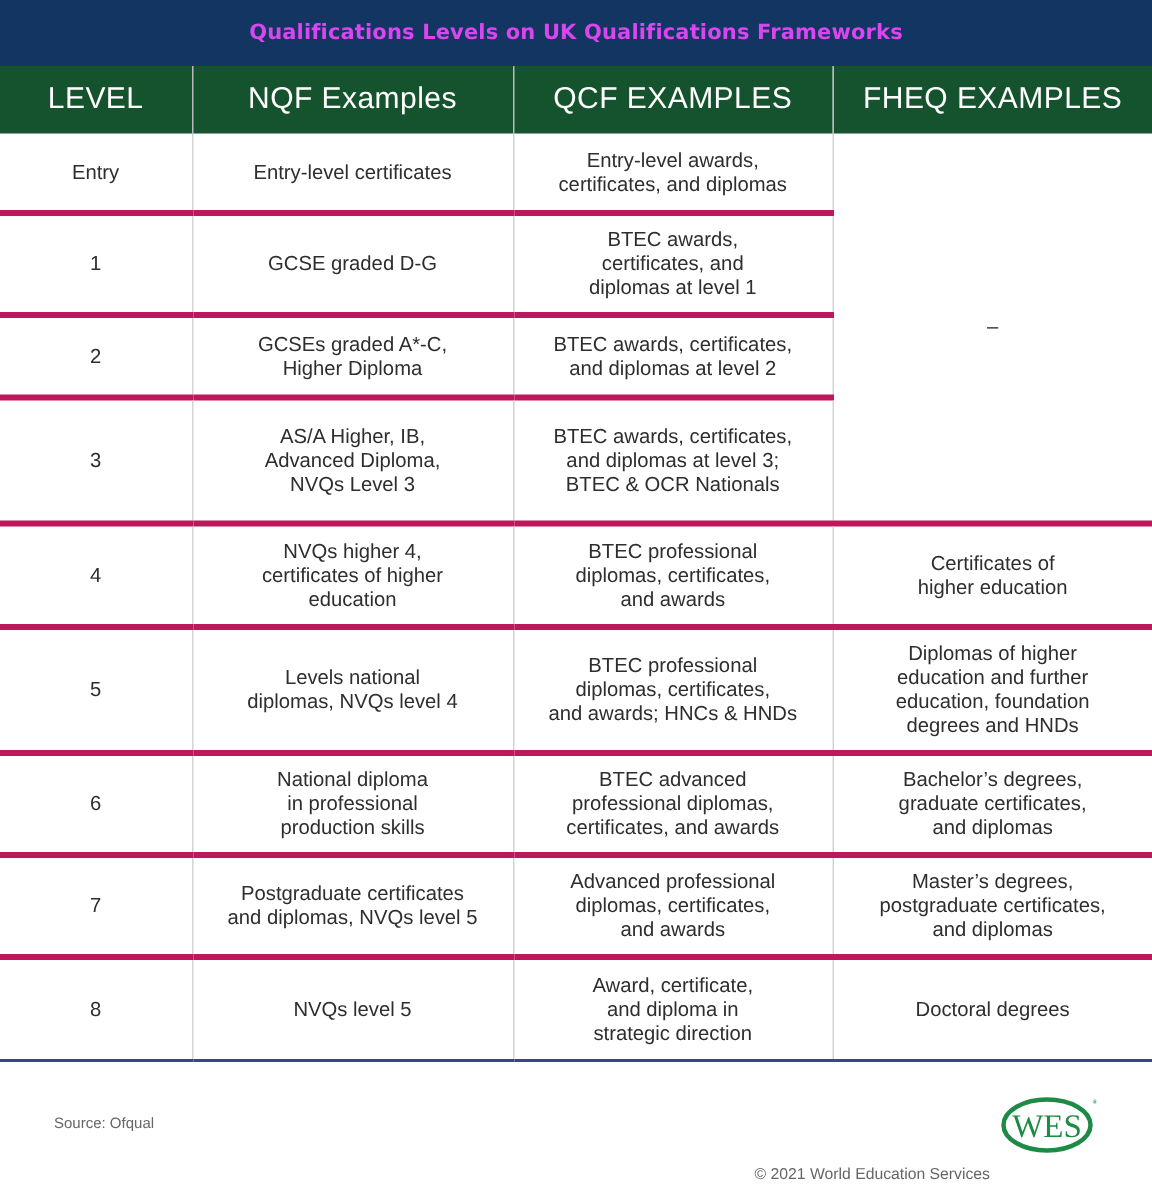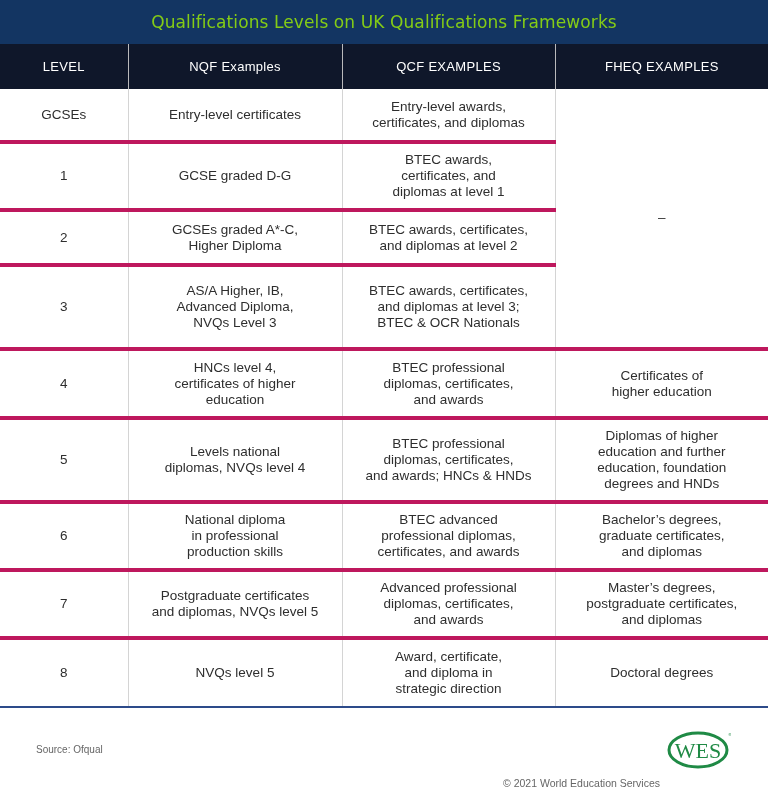--- a/index.html
+++ b/index.html
@@ -1,34 +1,34 @@
 <!DOCTYPE html>
 <html><head>
 <meta charset="utf-8">
 <style>
   * { box-sizing: border-box; margin: 0; padding: 0; }
   html, body { width: 768px; height: 791px; background: #ffffff; overflow: hidden; }
   body { font-family: "Liberation Sans", "DejaVu Sans", sans-serif; color: #2b2b2b; position: relative; }
   .title-bar {
     position: absolute; left: 0; top: 0; width: 768px; height: 44px;
-    background: #133562; color: #84cc16;
+    background: #133562; color: #d946ef;
     display: flex; align-items: center; justify-content: center;
-    font-family: "DejaVu Sans", sans-serif; font-weight: normal; font-size: 17px; letter-spacing: 0.1px;
+    font-family: "DejaVu Sans", sans-serif; font-weight: bold; font-size: 14px; letter-spacing: 0.1px;
   }
   table.grid {
     position: absolute; left: 0; top: 44px; width: 768px;
     border-collapse: collapse; table-layout: fixed;
   }
   table.grid col.c0 { width: 128px; }
   table.grid col.c1 { width: 214px; }
   table.grid col.c2 { width: 213px; }
   table.grid col.c3 { width: 213px; }
   thead th {
-    background: #0f172a; color: #ffffff; height: 45px;
-    font-weight: normal; font-size: 13px; letter-spacing: 0.3px;
+    background: #14532d; color: #ffffff; height: 45px;
+    font-weight: normal; font-size: 20px; letter-spacing: 0.3px;
     border-left: 1px solid #b9b9bb; text-align: center; vertical-align: middle;
   }
   thead th:first-child { border-left: none; }
   tbody td {
     border-top: 4px solid #be185d; border-left: 1px solid #d4d4d4;
     text-align: center; vertical-align: middle;
     font-size: 13.5px; line-height: 16px; color: #2e2e2e; padding: 0 10px;
   }
   tbody td:first-child { border-left: none; }
   tbody tr:first-child td { border-top: none; }
@@ -61,21 +61,21 @@
   <thead>
     <tr>
       <th>LEVEL</th>
       <th>NQF Examples</th>
       <th>QCF EXAMPLES</th>
       <th>FHEQ EXAMPLES</th>
     </tr>
   </thead>
   <tbody>
     <tr style="height:53px">
-      <td>GCSEs</td>
+      <td>Entry</td>
       <td>
           <span class="ln">Entry-level certificates</span>
         </td>
       <td>
           <span class="ln">Entry-level awards,</span>
           <span class="ln">certificates, and diplomas</span>
         </td>
       <td rowspan="4">–</td>
     </tr>
     <tr style="height:68px">
@@ -109,21 +109,21 @@
         </td>
       <td>
           <span class="ln">BTEC awards, certificates,</span>
           <span class="ln">and diplomas at level 3;</span>
           <span class="ln">BTEC &amp; OCR Nationals</span>
         </td>
     </tr>
     <tr style="height:69px">
       <td>4</td>
       <td>
-          <span class="ln">HNCs level 4,</span>
+          <span class="ln">NVQs higher 4,</span>
           <span class="ln">certificates of higher</span>
           <span class="ln">education</span>
         </td>
       <td>
           <span class="ln">BTEC professional</span>
           <span class="ln">diplomas, certificates,</span>
           <span class="ln">and awards</span>
         </td>
       <td>
           <span class="ln">Certificates of</span>

